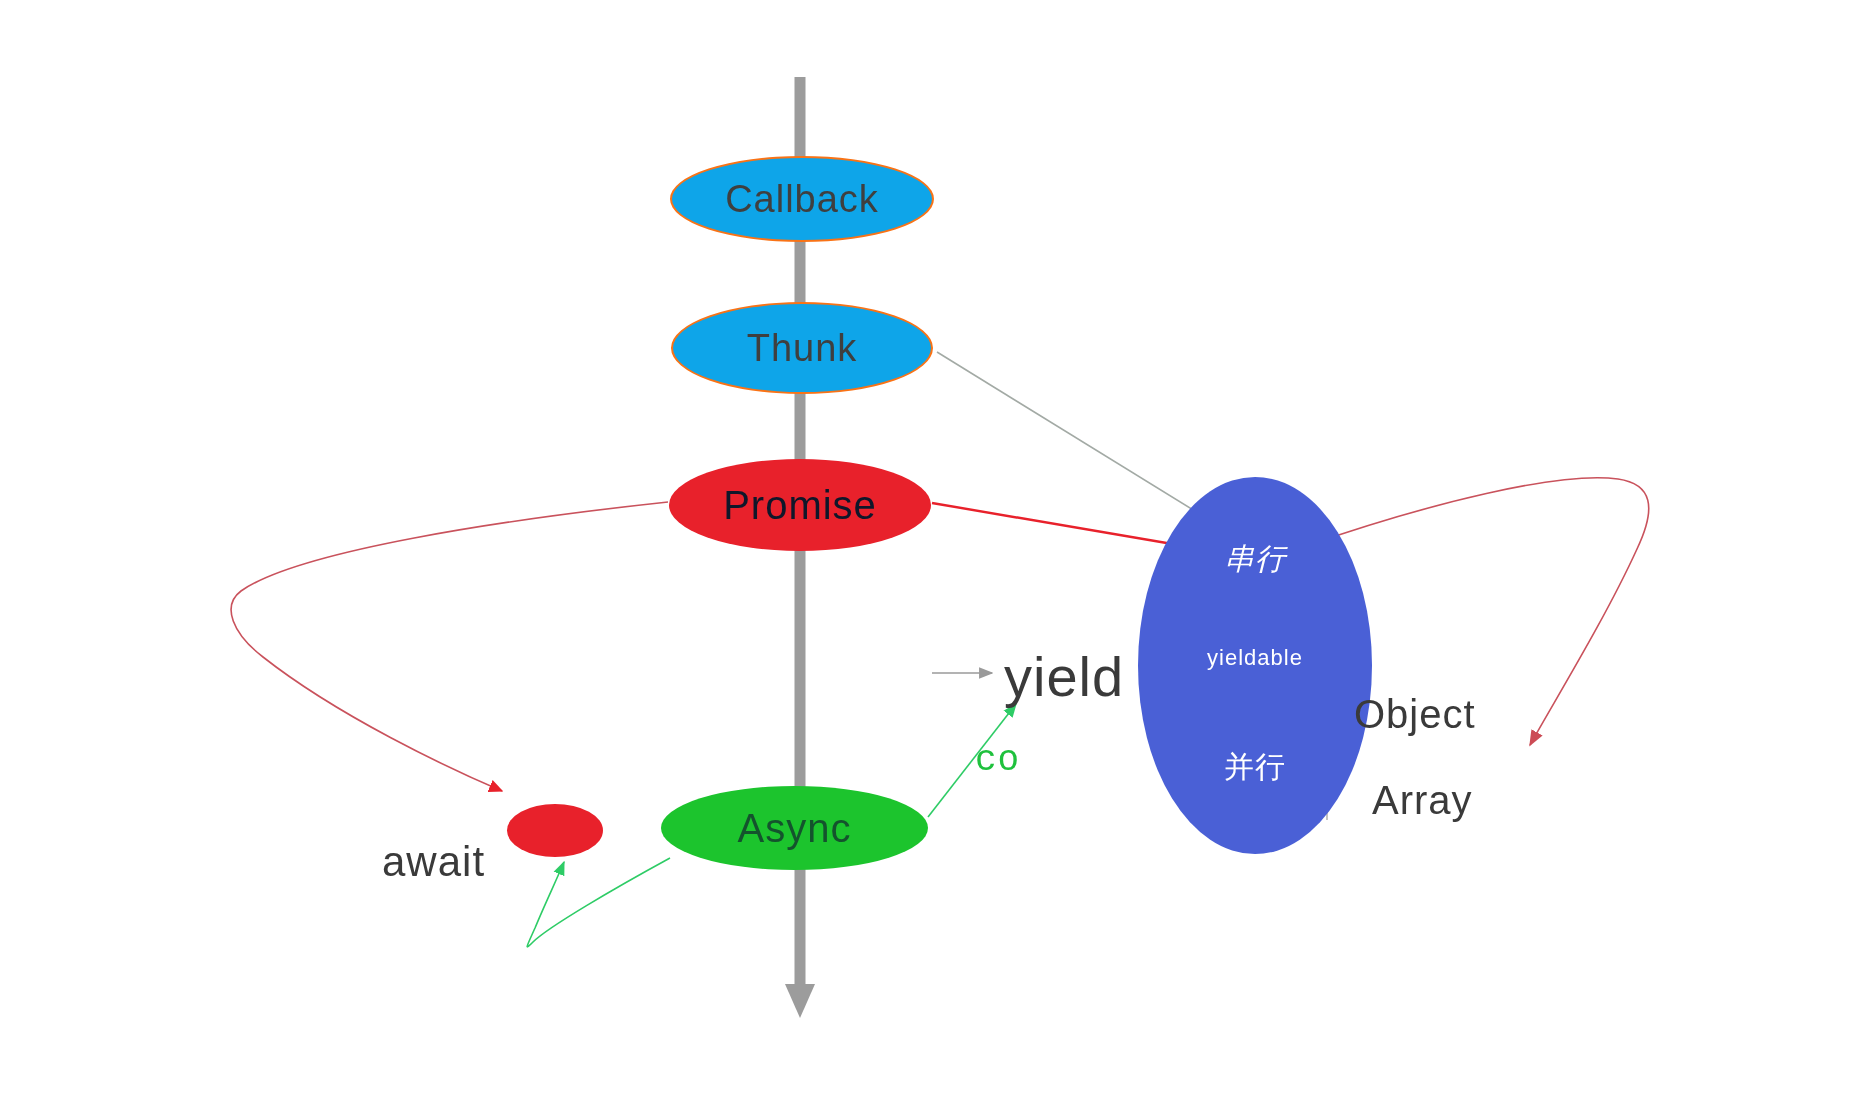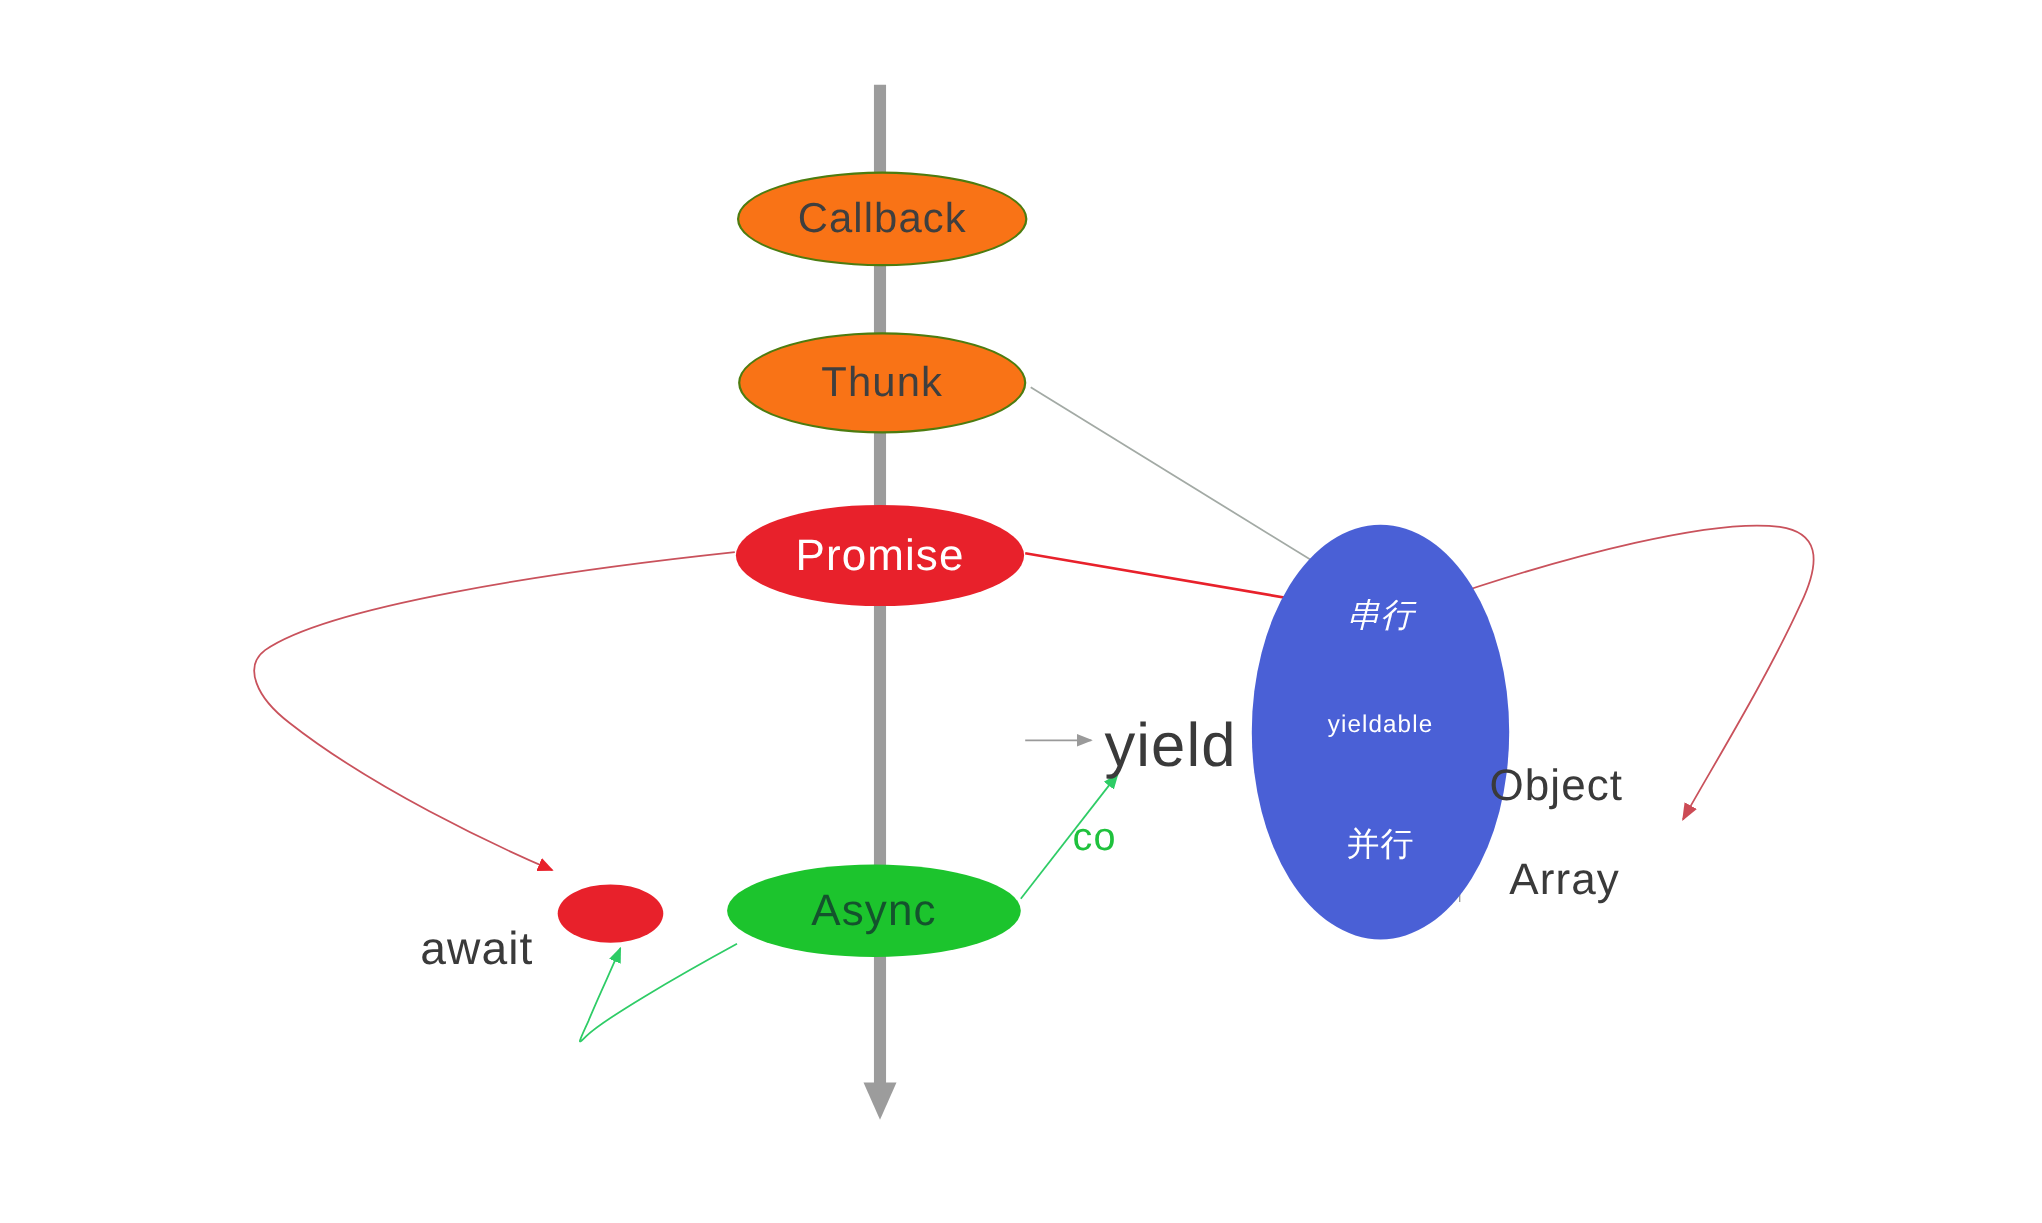--- a/index.html
+++ b/index.html
@@ -6,26 +6,26 @@
   #stage{
     position:relative;width:1856px;height:1112px;background:#ffffff;overflow:hidden;
     font-family:"Liberation Sans", sans-serif;
   }
   svg.layer{position:absolute;left:0;top:0;z-index:1;}
   .node{
     position:absolute;z-index:2;border-radius:50%;
     display:flex;align-items:center;justify-content:center;
     letter-spacing:1px;
   }
-  .node-gray{background:#f97316;border:2px solid #4d7c0f;color:#3f3f3f;}
-  .node-red{background:#e8212b;color:#ffffff;}
+  .node-gray{background:#0ea5e9;border:2px solid #f97316;color:#3f3f3f;}
+  .node-red{background:#e8212b;color:#0f172a;}
   .node-blue{background:#4a60d6;color:#ffffff;}
   .node-green{background:#1cc42d;color:#14532d;justify-content:center;}
   .lbl{position:absolute;z-index:3;color:#3a3a3a;letter-spacing:1px;white-space:nowrap;}
-  .lbl-green{color:#1fc13d;}
+  .lbl-green{color:#1fc13d;font-family:Liberation Mono, monospace;}
   #node-callback{left:670px;top:156px;width:260px;height:82px;font-size:38px;}
   #node-thunk{left:671px;top:302px;width:258px;height:88px;font-size:38px;}
   #node-promise{left:669px;top:459px;width:262px;height:92px;font-size:40px;}
   #node-generator{left:670px;top:627px;width:256px;height:90px;font-size:38px;}
   #node-async{left:661px;top:786px;width:267px;height:84px;font-size:40px;}
   #node-await-dot{left:507px;top:804px;width:96px;height:53px;}
   #node-yieldable{left:1138px;top:477px;width:234px;height:377px;display:block;}
   #node-yieldable .inner{position:absolute;left:0;width:100%;text-align:center;color:#fff;}
   #yieldable-top{top:62px;font-size:30px;font-style:italic;}
   #yieldable-center{top:168px;font-size:22px;letter-spacing:1px;}

